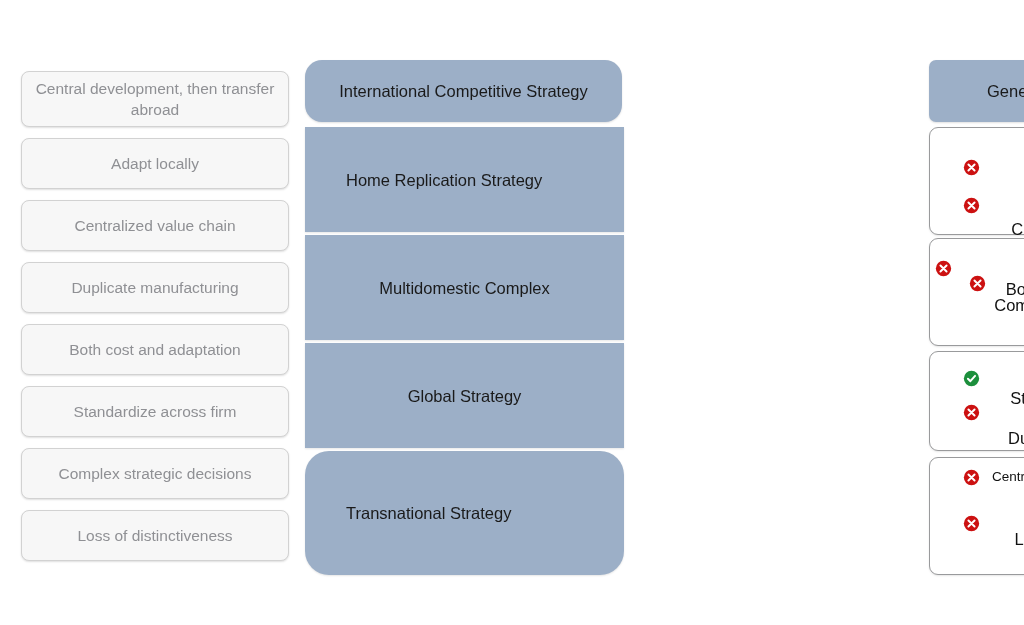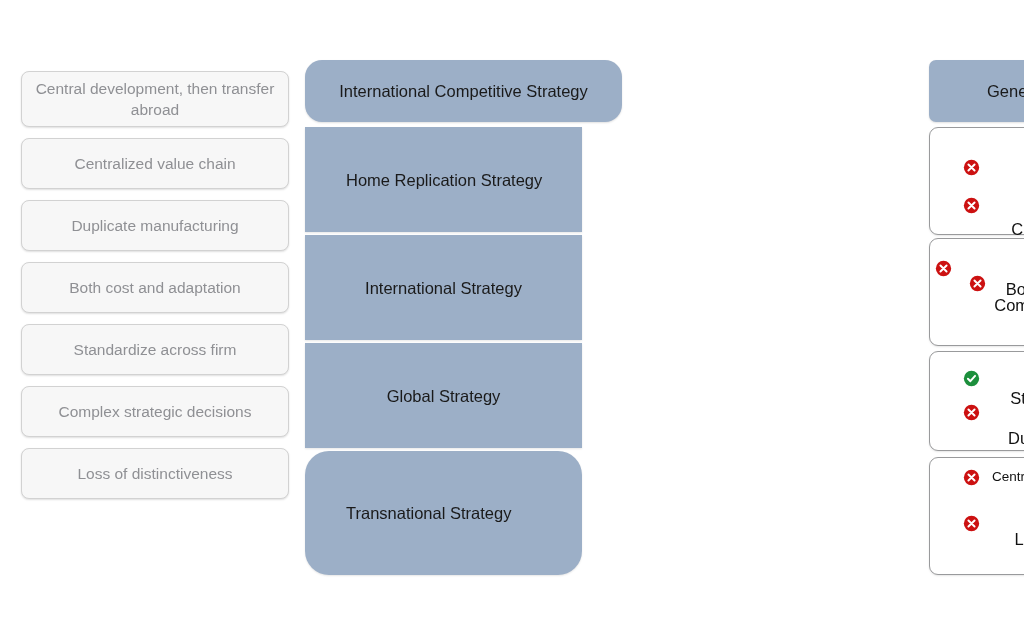--- a/index.html
+++ b/index.html
@@ -81,21 +81,21 @@
     justify-content: flex-start;
     text-align: left;
     padding-left: 58px;
     box-sizing: border-box;
     border-radius: 7px 0 0 7px;
   }
 
   .strategy-cell {
     position: absolute;
     left: 0;
-    width: 277px;
+    width: 319px;
     background: #9cafc7;
     color: #1a1a1a;
     font-size: 16.5px;
     line-height: 26px;
     display: flex;
     align-items: center;
     box-sizing: border-box;
     box-shadow: 0 1px 2px rgba(0,0,0,0.10);
   }
   .strategy-cell.left-align {
@@ -180,20 +180,23 @@
   #ans-4b  { left: 0;  top: 71px; width: 334px; }
 </style>
 </head>
 <body>
 
 <div id="answer-bank">
   <div class="bank-tile two-line">
     <span>Central development, then transfer abroad</span>
   </div>
   <div class="bank-tile">
+    <span>Adapt locally</span>
+  </div>
+  <div class="bank-tile">
     <span>Centralized value chain</span>
   </div>
   <div class="bank-tile">
     <span>Duplicate manufacturing</span>
   </div>
   <div class="bank-tile">
     <span>Both cost and adaptation</span>
   </div>
   <div class="bank-tile">
     <span>Standardize across firm</span>
@@ -229,21 +232,21 @@
     <span class="marker" id="mark-1b">
       <svg viewBox="0 0 20 20">
           <circle cx="10" cy="10" r="9" fill="#cc1111"></circle>
           <path d="M6.4 6.4 L13.6 13.6 M13.6 6.4 L6.4 13.6" stroke="#ffffff" stroke-width="2.3" stroke-linecap="round"></path>
         </svg>
     </span>
     <div class="placed" id="ans-1b">Centralized value chain</div>
   </div>
 
   <div class="strategy-cell center-align" id="row2-strategy">
-    <span>International Strategy</span>
+    <span>Multidomestic Complex</span>
   </div>
   <div class="drop-cell" id="row2-drop">
     <span class="marker" id="mark-2a">
       <svg viewBox="0 0 20 20">
           <circle cx="10" cy="10" r="9" fill="#cc1111"></circle>
           <path d="M6.4 6.4 L13.6 13.6 M13.6 6.4 L6.4 13.6" stroke="#ffffff" stroke-width="2.3" stroke-linecap="round"></path>
         </svg>
     </span>
     <div class="placed" id="ans-2a">Both cost and adaptation</div>
     <span class="marker" id="mark-2b">

